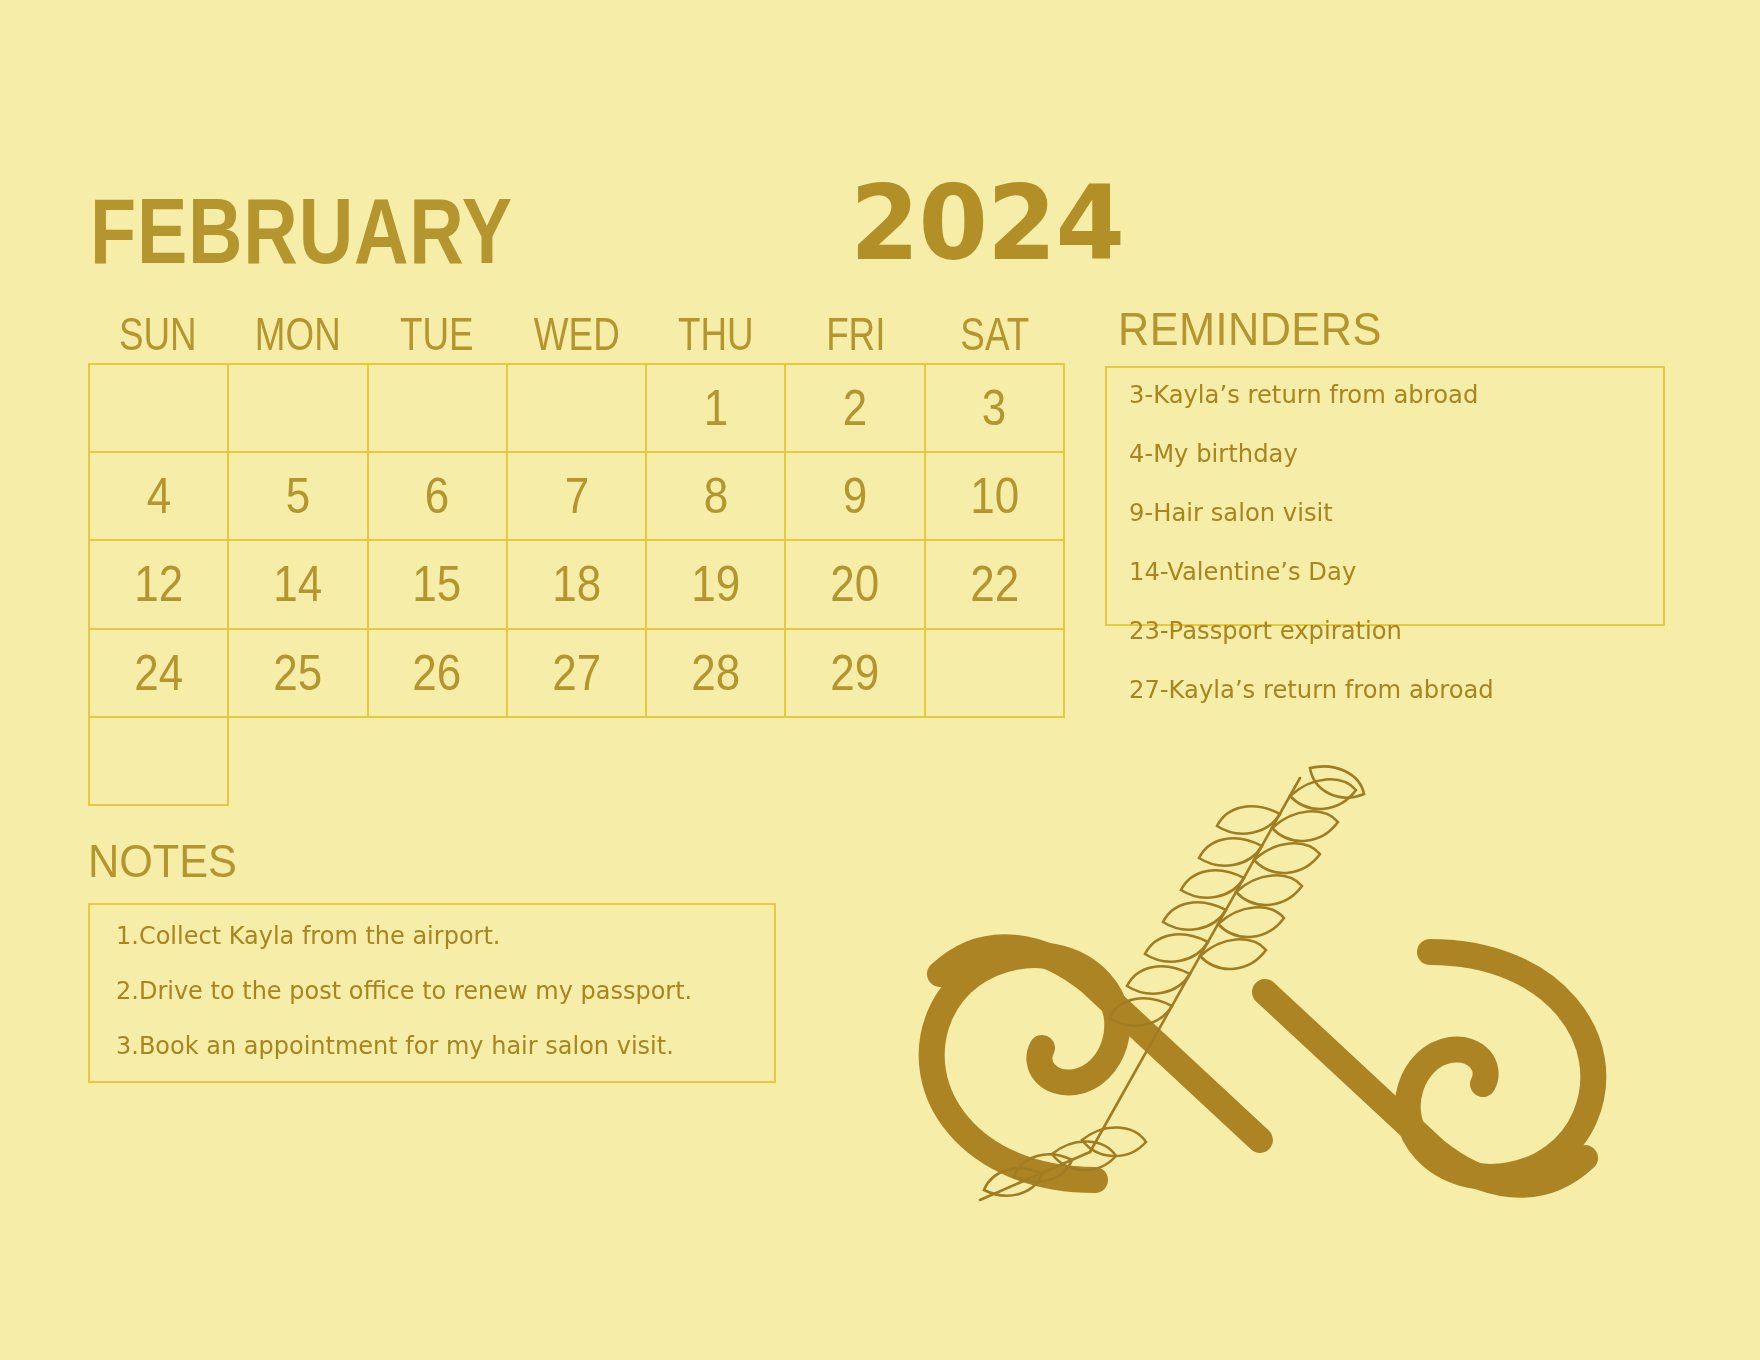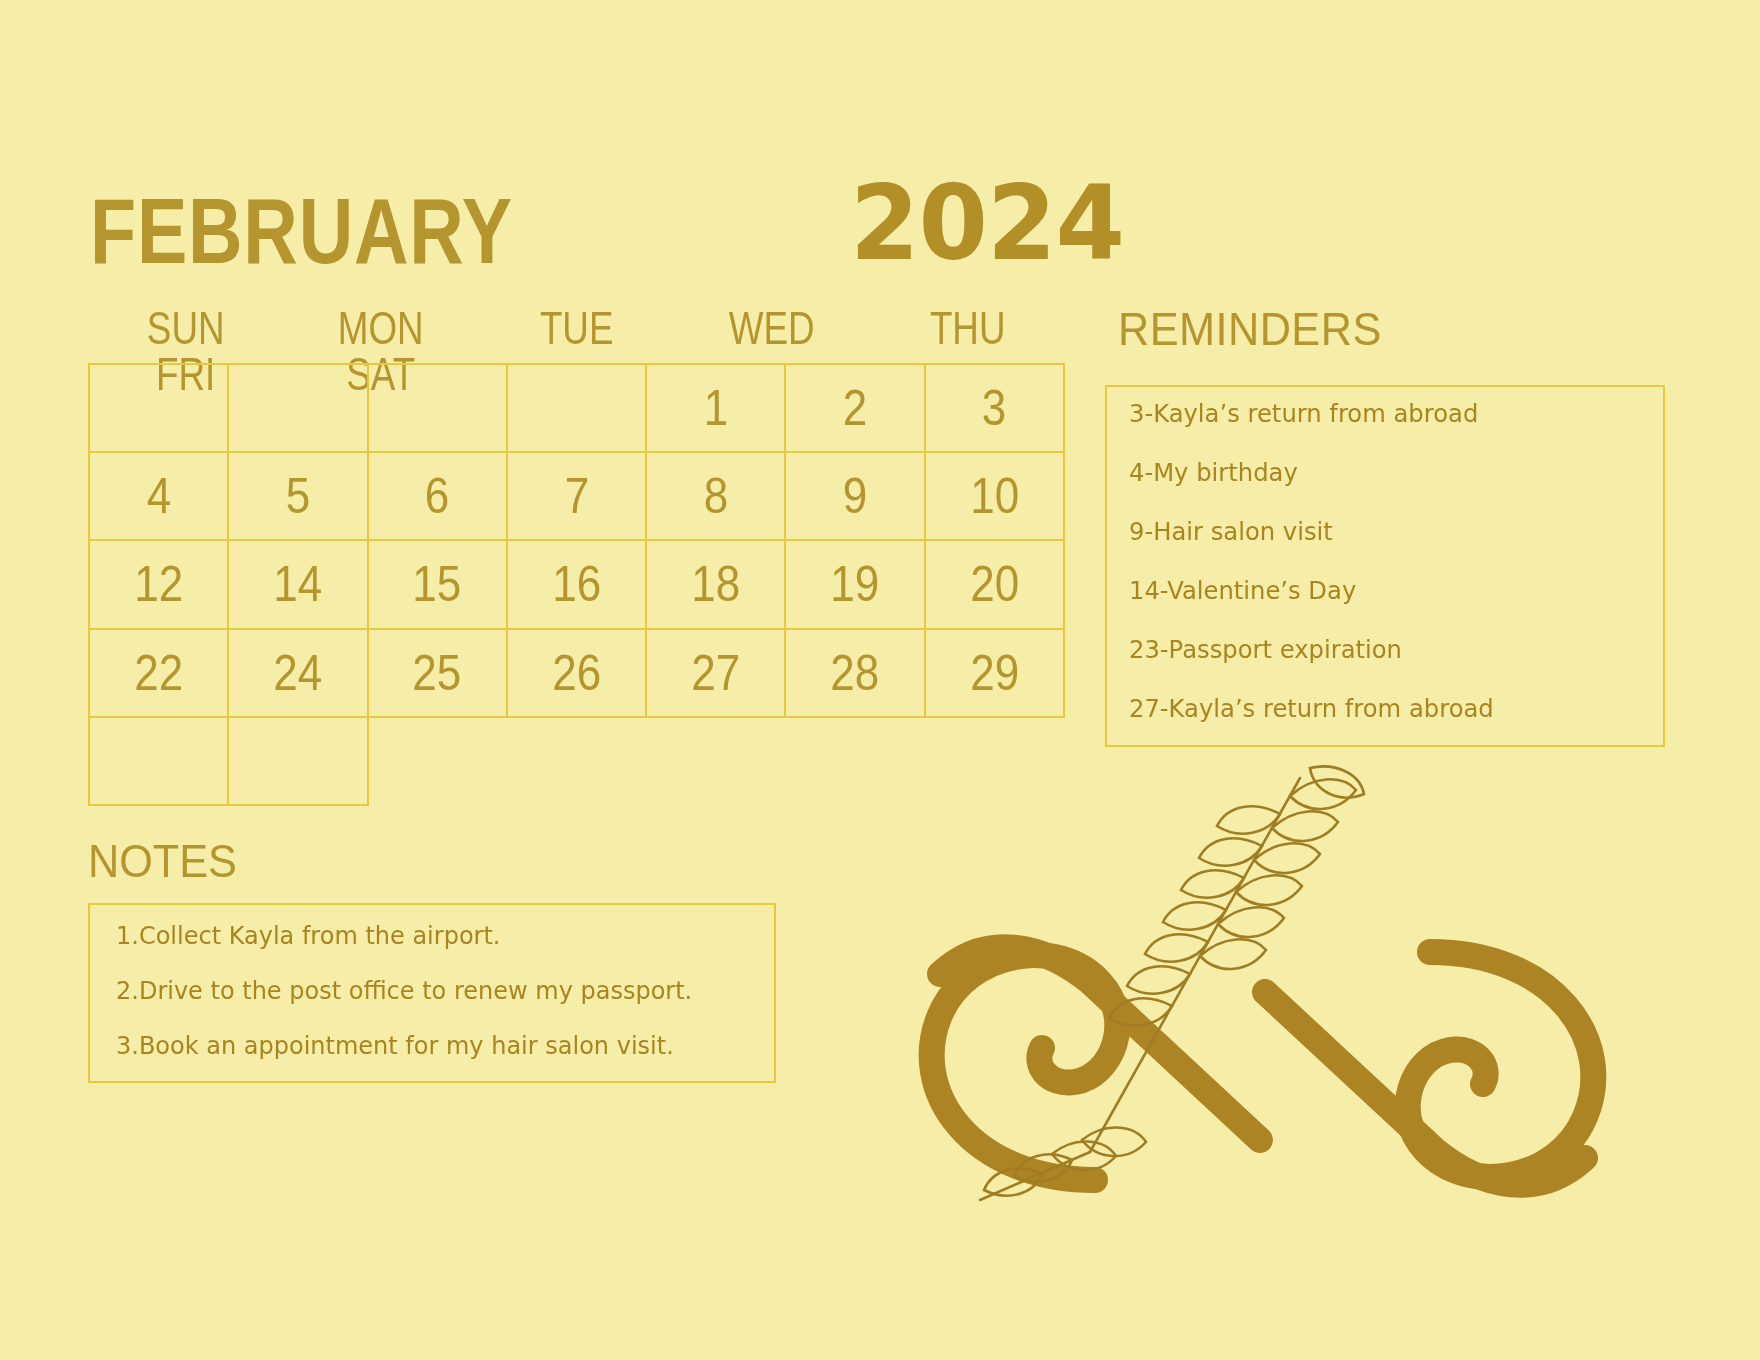--- a/index.html
+++ b/index.html
@@ -25,21 +25,21 @@
     font-family:"DejaVu Sans", sans-serif;
     font-weight:700;font-size:104px;line-height:104px;
     letter-spacing:-1px;color:#B29027;
     transform:scaleX(.96);transform-origin:left bottom;
     white-space:nowrap;
   }
 
   
   .dow-row{
     position:absolute;left:88px;top:305px;width:977px;height:52px;
-    display:grid;grid-template-columns:repeat(5,1fr);
+    display:grid;grid-template-columns:repeat(7,1fr);
   }
   .dow{
     text-align:center;
     font-family:"Liberation Sans", sans-serif;
     font-weight:400;font-size:46px;line-height:46px;
     color:#B5952E;letter-spacing:0px;
     transform:scaleX(.80);transform-origin:center center;
     align-self:end;
   }
 
@@ -69,24 +69,23 @@
   .rem-title{
     position:absolute;left:1118px;top:306px;
     font-family:"Liberation Sans", sans-serif;
     font-weight:400;font-size:46px;line-height:46px;
     color:#B5952E;letter-spacing:0.5px;
     transform:scaleX(.94);transform-origin:left top;
     white-space:nowrap;
   }
   .rem-box{
     position:absolute;left:1105px;top:366px;
-    width:560px;height:362px;
+    width:560px;height:260px;
     border:2px solid #E7C83F;box-sizing:border-box;
     padding:14px 0 16px 22px;
-    margin-top:19px;
   }
   .rem-item{
     font-family:"DejaVu Sans", sans-serif;
     font-weight:400;font-size:25px;line-height:25px;
     color:#A8851F;margin-bottom:34px;white-space:nowrap;
     transform:scaleX(.97);transform-origin:left center;
   }
 
   
   .notes-title{
@@ -181,23 +180,20 @@
 
   <div class="cell">
       <span>12</span>
     </div>
   <div class="cell">
       <span>14</span>
     </div>
   <div class="cell">
       <span>15</span>
     </div>
-  <div class="cell">
-      <span>16</span>
-    </div>
 
   <div class="cell">
       <span>18</span>
     </div>
   <div class="cell">
       <span>19</span>
     </div>
   <div class="cell">
       <span>20</span>
     </div>

